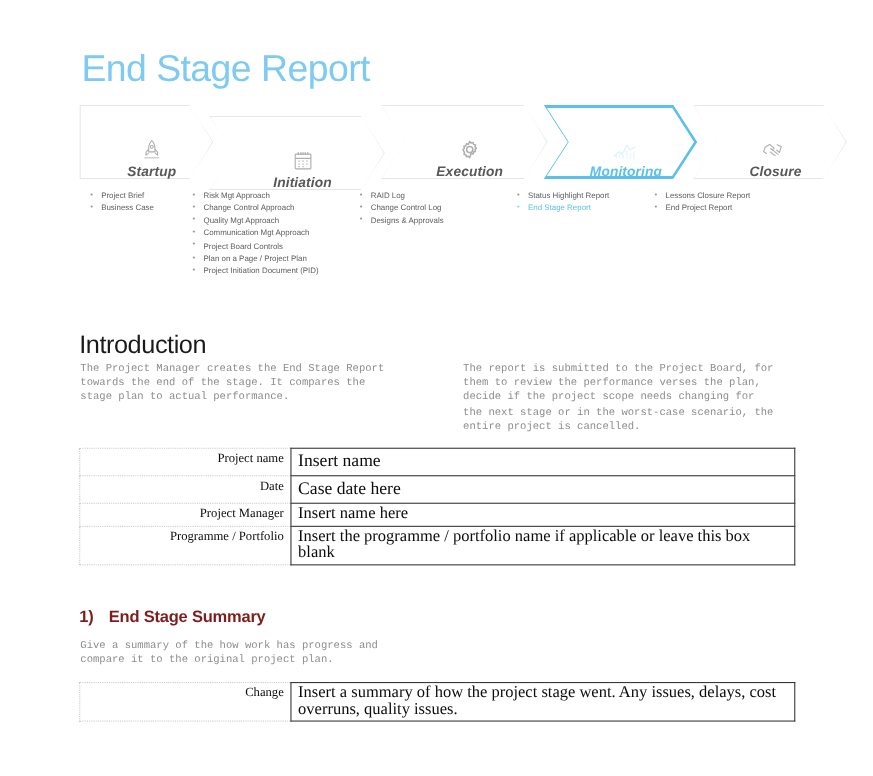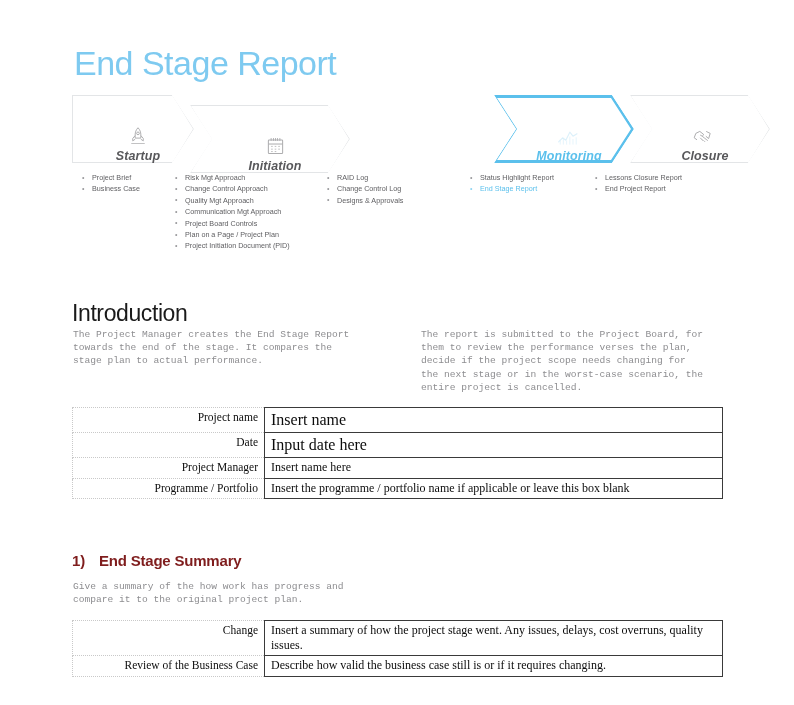--- a/index.html
+++ b/index.html
@@ -124,21 +124,21 @@
     font-size:11.5px;
     line-height:14px;
     padding-right:6px;
   }
   .tbl td.val{
     border:1px solid #3a3a3a;
     color:#0c0c0c;
     padding-left:6px;
   }
   .v-lg{font-size:16px;line-height:19px;}
-  .v-sm{font-size:12px;line-height:14.5px;}
+  .v-sm{font-size:15px;line-height:14.5px;}
 </style>
 </head>
 <body>
 
 <div class="doc-title">End Stage Report</div>
 
 <div class="flow">
 
   <div class="chev first" style="left:0px;width:122px;">
     <div class="chev-bg" style="z-index: 1;"></div>
@@ -165,20 +165,33 @@
           <rect x="3" y="5" width="18" height="17" rx="1"></rect>
           <path d="M3 10h18"></path>
           <path d="M6.5 2.5v3.5M9.5 2.5v3.5M12 2.5v3.5M14.5 2.5v3.5M17.5 2.5v3.5" stroke-width="1.2"></path>
           <path d="M6.5 13h2M11 13h2M15.5 13h2M6.5 16.5h2M11 16.5h2M15.5 16.5h2M6.5 19.5h2M11 19.5h2" stroke-width="1"></path>
         </svg>
       </div>
       <div class="chev-label">Initiation</div>
     </div>
   </div>
 
+  <div class="chev" style="left:274px;width:152px;">
+    <div class="chev-bg" style="z-index: 1;"></div>
+    <div class="chev-fg" style="position: absolute; inset: 1px; background: rgb(255, 255, 255); z-index: 2; clip-path: polygon(0px 0px, calc(100% - 20px) 0px, 100% 50%, calc(100% - 20px) 100%, 0px 100%, 20px 50%);"></div>
+      <div class="chev-inner">
+      <div class="chev-icon">
+        <svg width="20" height="20" viewBox="0 0 24 24" fill="none" stroke="#7b7b7e" stroke-width="1.6">
+          <path d="M12 3.2l1.5 1.6 2.1-.6.6 2.1 2.1.6-.6 2.1 1.6 1.5-1.6 1.5.6 2.1-2.1.6-.6 2.1-2.1-.6L12 20.8l-1.5-1.6-2.1.6-.6-2.1-2.1-.6.6-2.1L4.7 12l1.6-1.5-.6-2.1 2.1-.6.6-2.1 2.1.6z" stroke-linejoin="round"></path>
+          <circle cx="12" cy="12" r="3.4"></circle>
+        </svg>
+      </div>
+      <div class="chev-label">Execution</div>
+    </div>
+  </div>
 
   <div class="chev" style="left:558px;width:140px;">
     <div class="chev-bg" style="z-index: 1;"></div>
     <div class="chev-fg" style="position: absolute; inset: 1px; background: rgb(255, 255, 255); z-index: 2; clip-path: polygon(0px 0px, calc(100% - 20px) 0px, 100% 50%, calc(100% - 20px) 100%, 0px 100%, 20px 50%);"></div>
       <div class="chev-inner">
       <div class="chev-icon">
         <svg width="24" height="18" viewBox="0 0 30 20" fill="none" stroke="#7b7b7e" stroke-width="1.25" stroke-linejoin="round">
           <path d="M3.5 5.5 L8.5 3 L13.5 7 L11.5 9 L9 7.5"></path>
           <path d="M16.5 3 L21.5 5.5 L19.5 12 L16 9"></path>
           <path d="M11.5 9 L14 11 L16.5 13 L18.5 14.5"></path>
@@ -265,21 +278,21 @@
       <col style="width:192px">
       <col style="width:458px">
     </colgroup>
   <tbody>
     <tr>
       <td class="lbl">Project name</td>
       <td class="val v-lg">Insert name</td>
     </tr>
     <tr>
       <td class="lbl">Date</td>
-      <td class="val v-lg">Input date here</td>
+      <td class="val v-lg">Case date here</td>
     </tr>
     <tr>
       <td class="lbl">Project Manager</td>
       <td class="val v-sm">Insert name here</td>
     </tr>
     <tr>
       <td class="lbl">Programme / Portfolio</td>
       <td class="val v-sm">Insert the programme / portfolio name if applicable or leave this box blank</td>
     </tr>
   </tbody>
@@ -295,18 +308,14 @@
 <table class="tbl" style="left:72px;top:620px;width:650px;">
   <colgroup>
       <col style="width:192px">
       <col style="width:458px">
     </colgroup>
   <tbody>
     <tr>
       <td class="lbl">Change</td>
       <td class="val v-sm">Insert a summary of how the project stage went. Any issues, delays, cost overruns, quality issues.</td>
     </tr>
-    <tr>
-      <td class="lbl">Review of the Business Case</td>
-      <td class="val v-sm">Describe how valid the business case still is or if it requires changing.</td>
-    </tr>
   </tbody>
 </table>
 
 </body></html>

